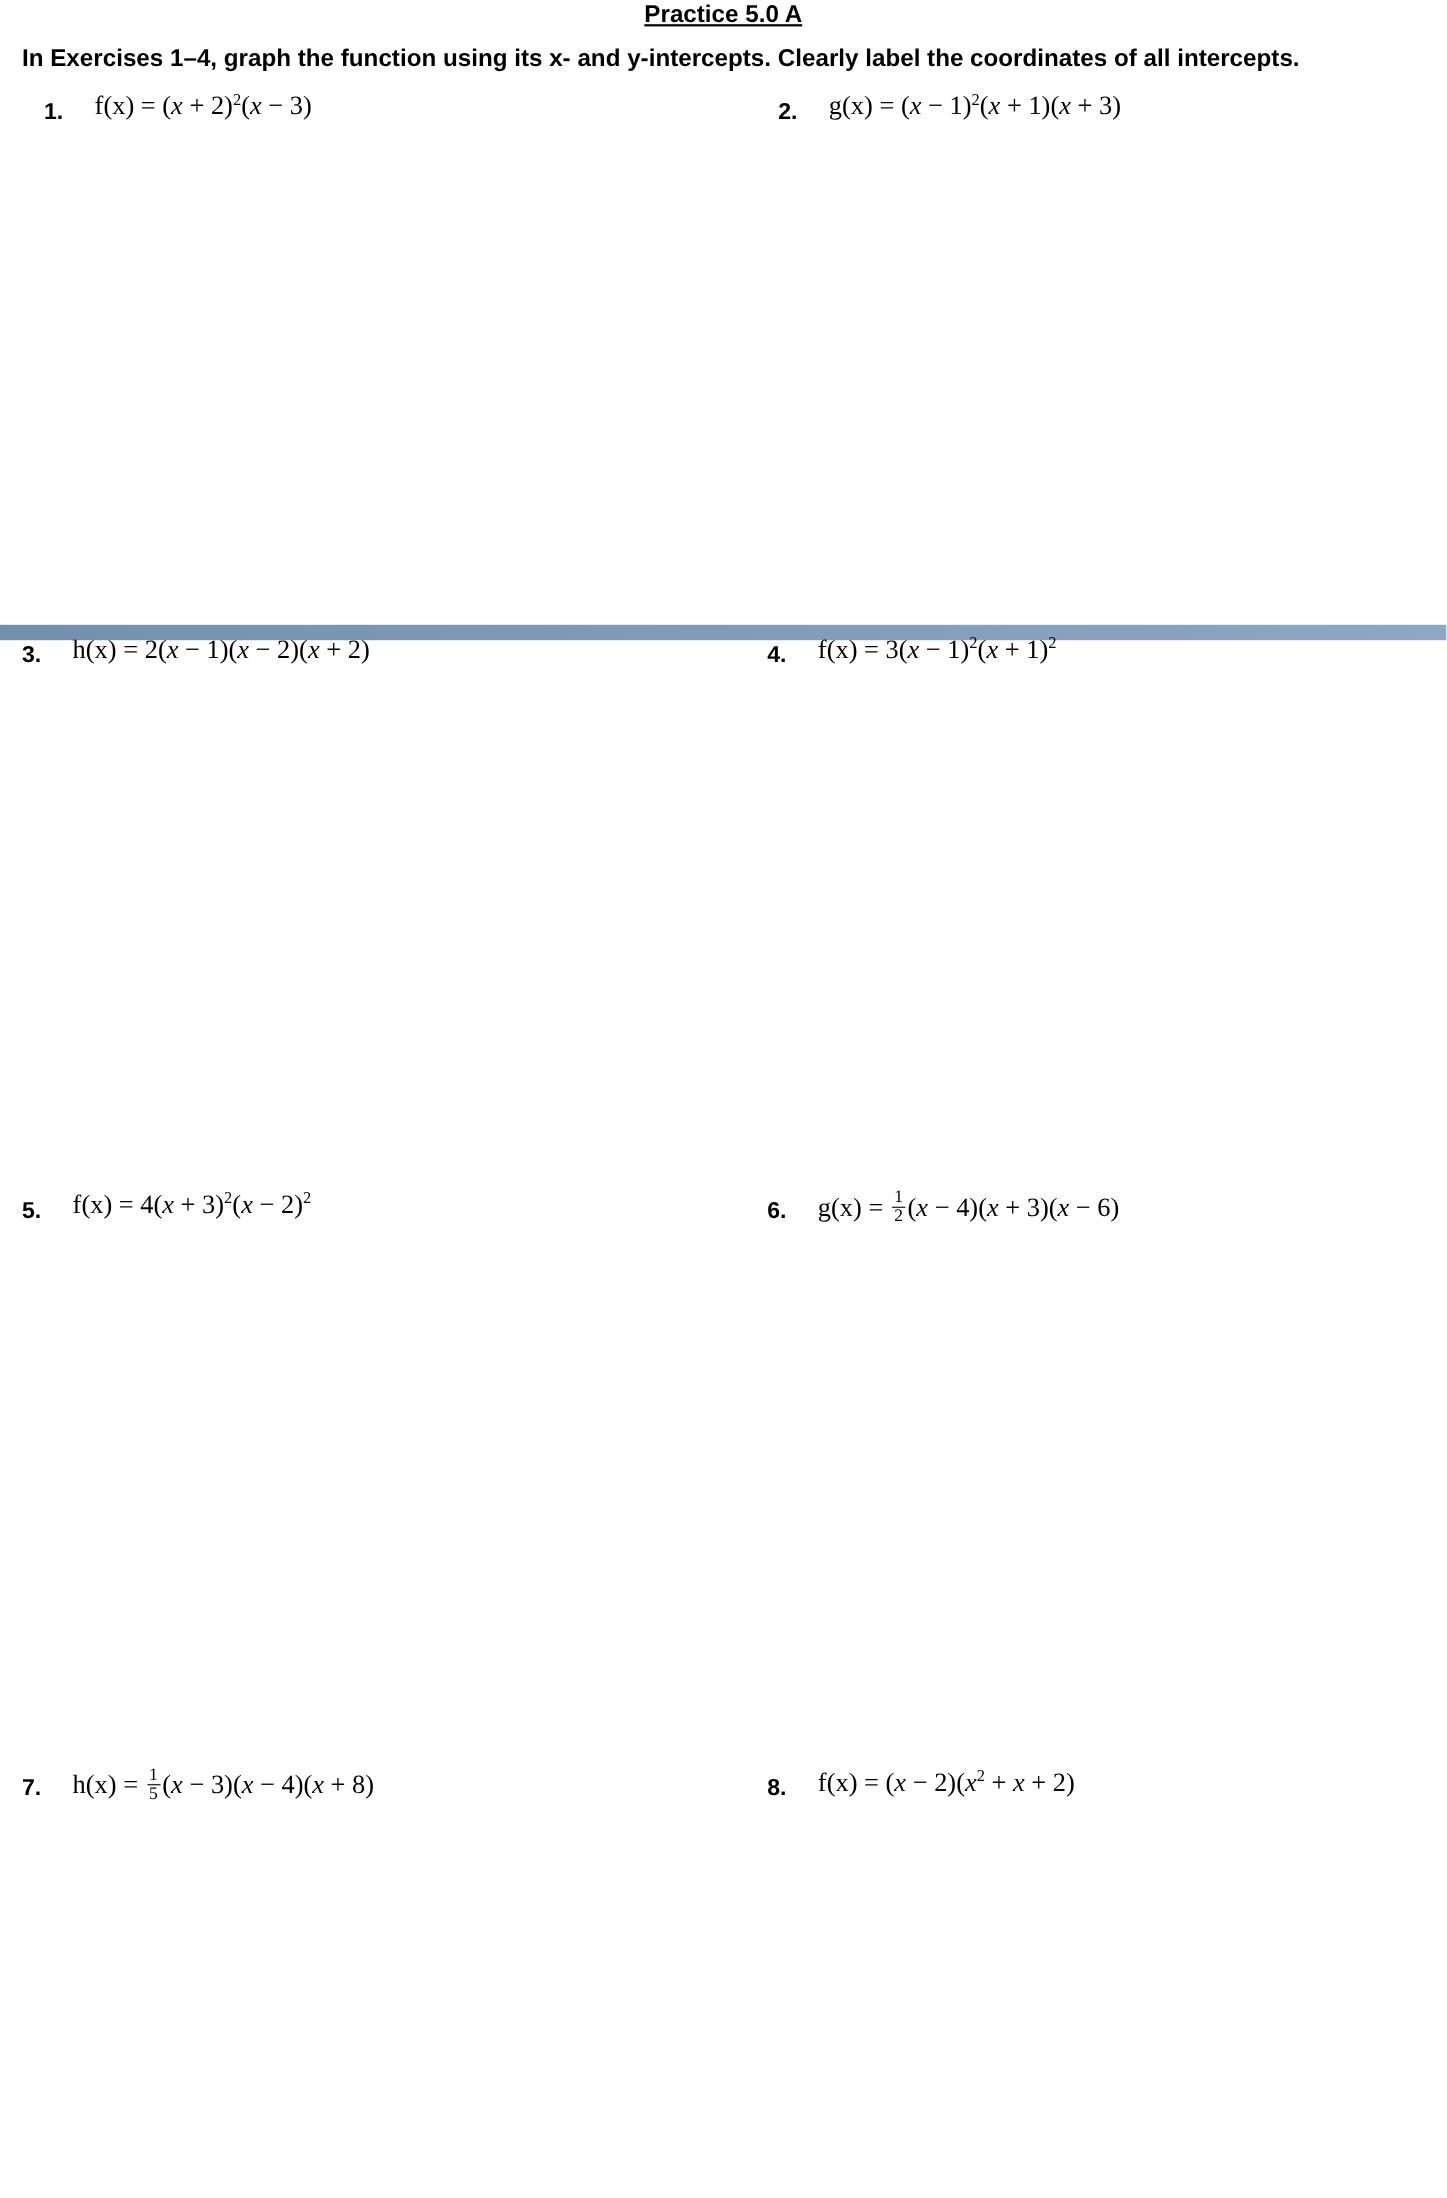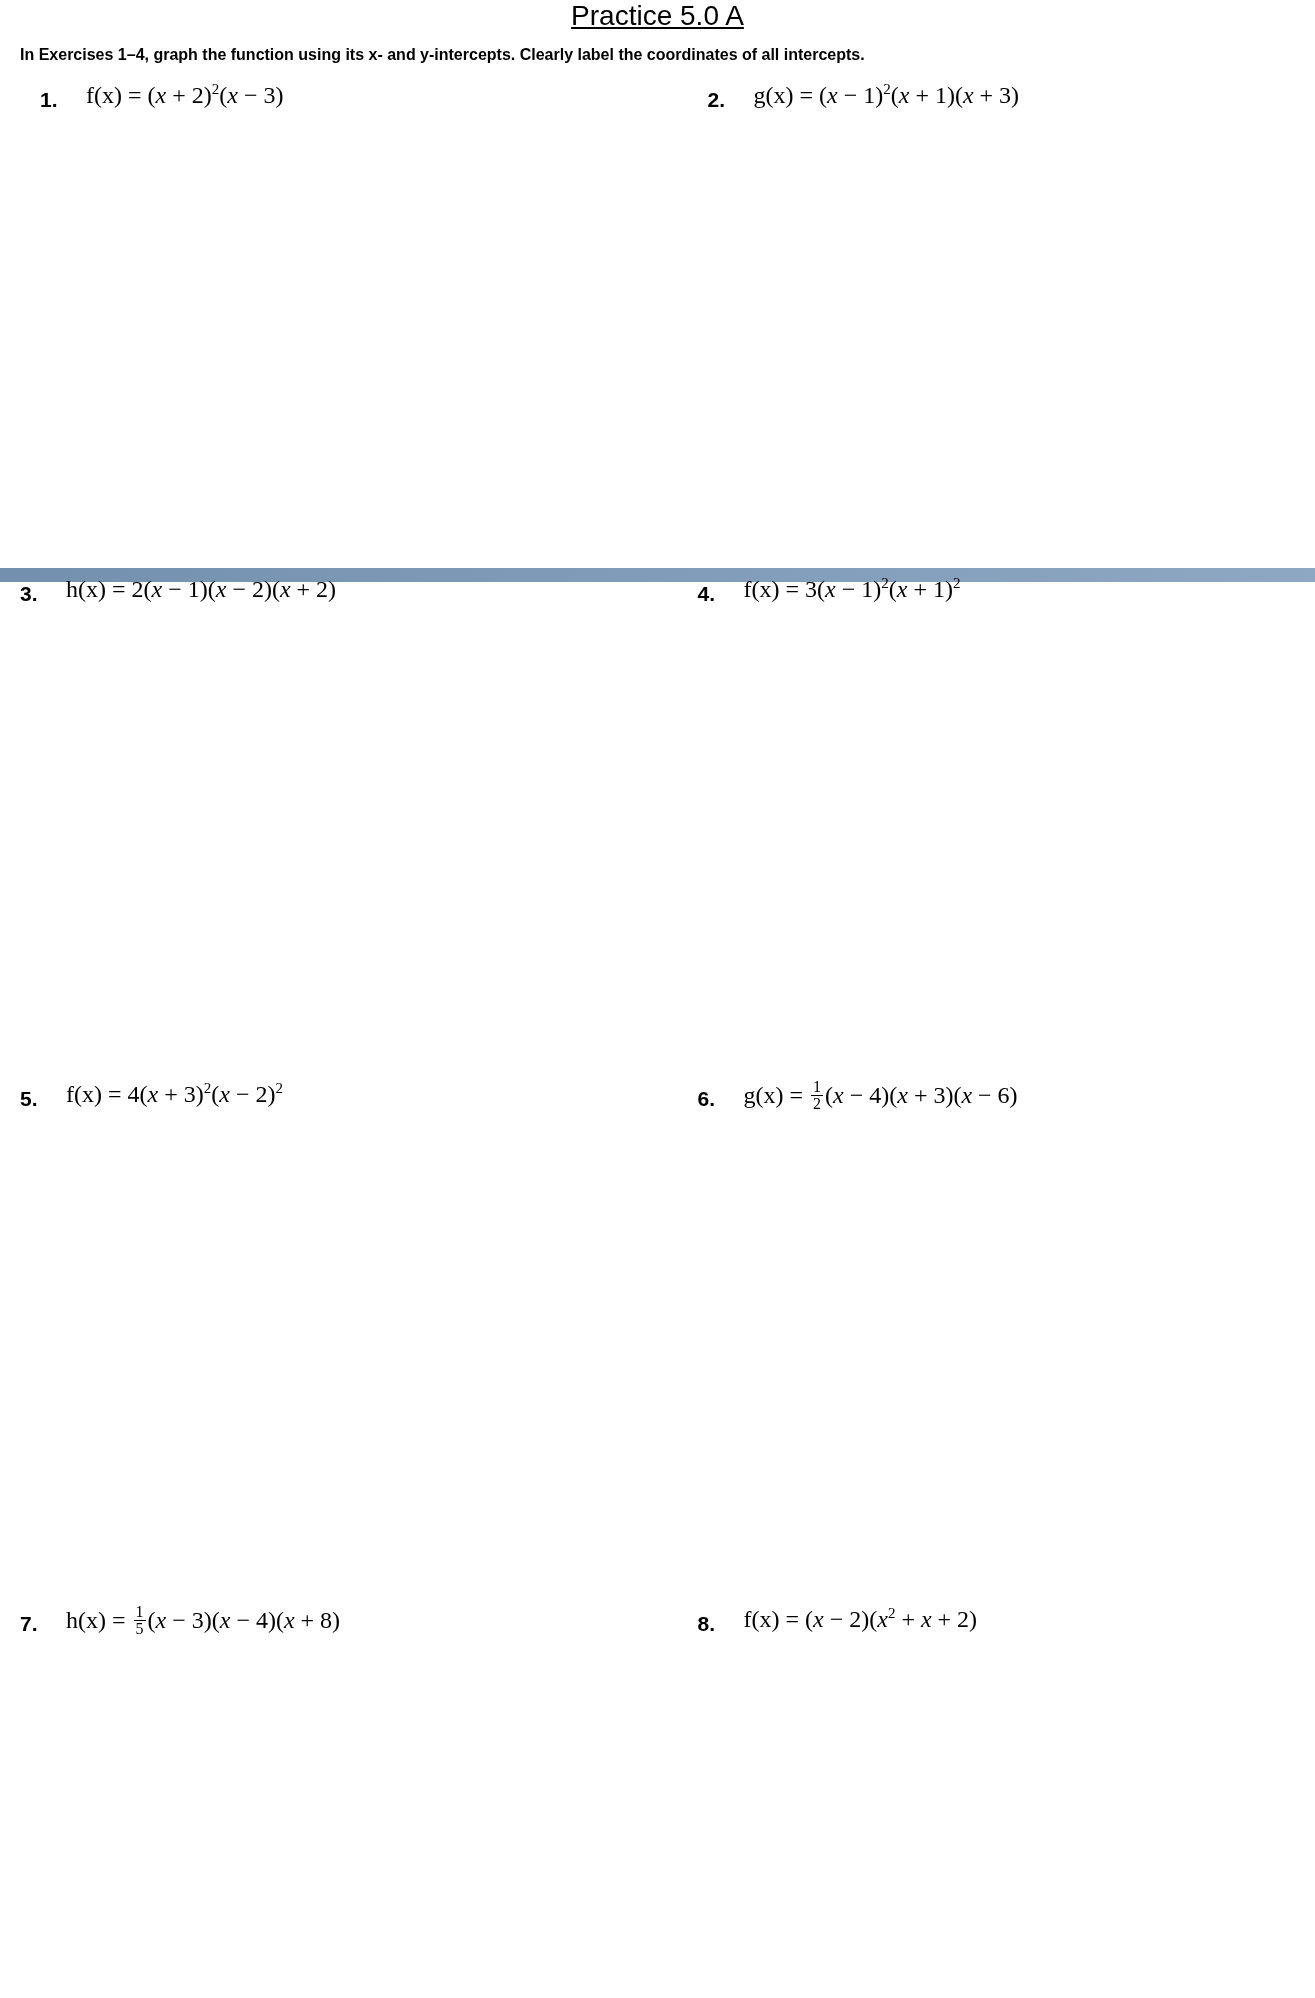--- a/index.html
+++ b/index.html
@@ -13,28 +13,28 @@
       width: 1315px;
       height: 1998px;
       position: relative;
       color: #000;
     }
     .page-title-wrap {
       text-align: center;
       padding-top: 0;
     }
     .page-title {
-      font-size: 28px;
-      font-weight: normal;
+      font-size: 22px;
+      font-weight: bold;
       text-decoration: underline;
       display: inline-block;
       font-family: Arial, Helvetica, sans-serif;
     }
     .instructions {
-      font-size: 16px;
+      font-size: 22px;
       font-weight: bold;
       font-family: Arial, Helvetica, sans-serif;
       padding: 14px 20px 10px 20px;
     }
     .problems {
       position: relative;
     }
     .problem-row {
       display: flex;
       width: 100%;

